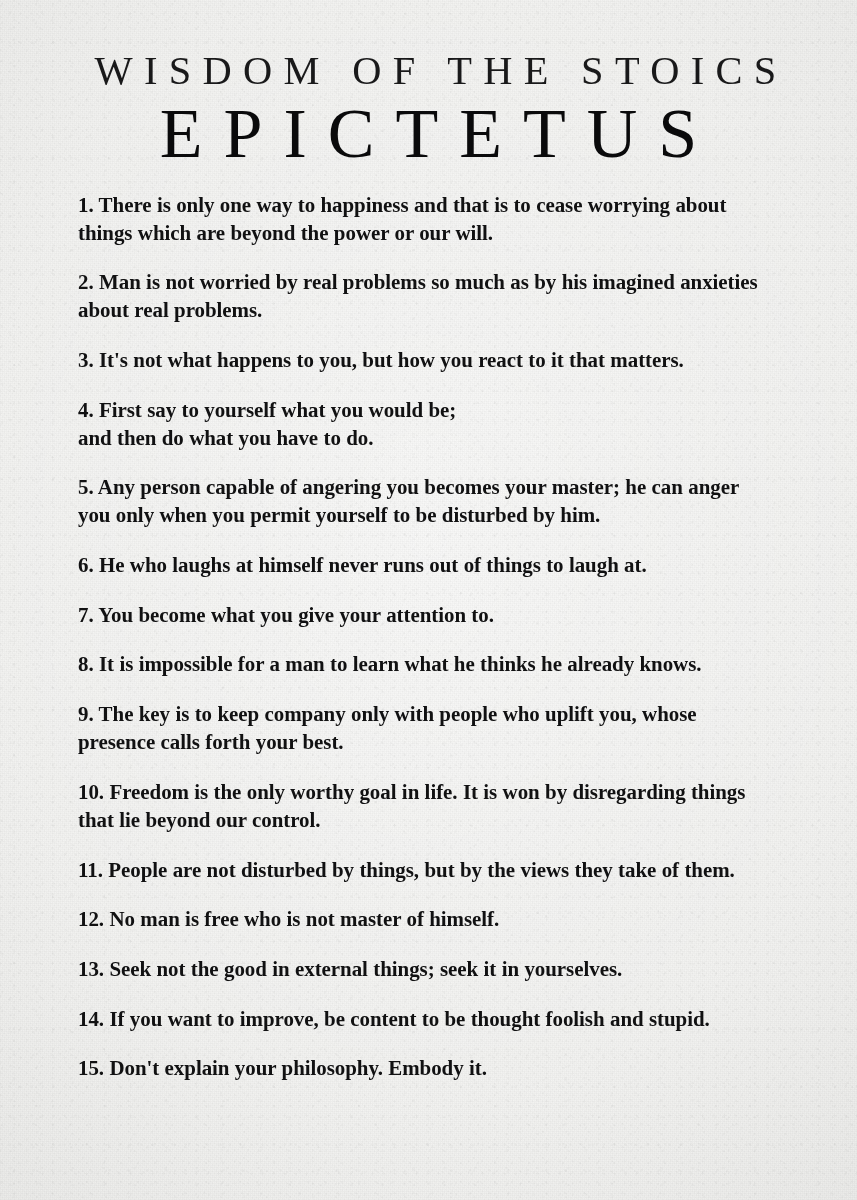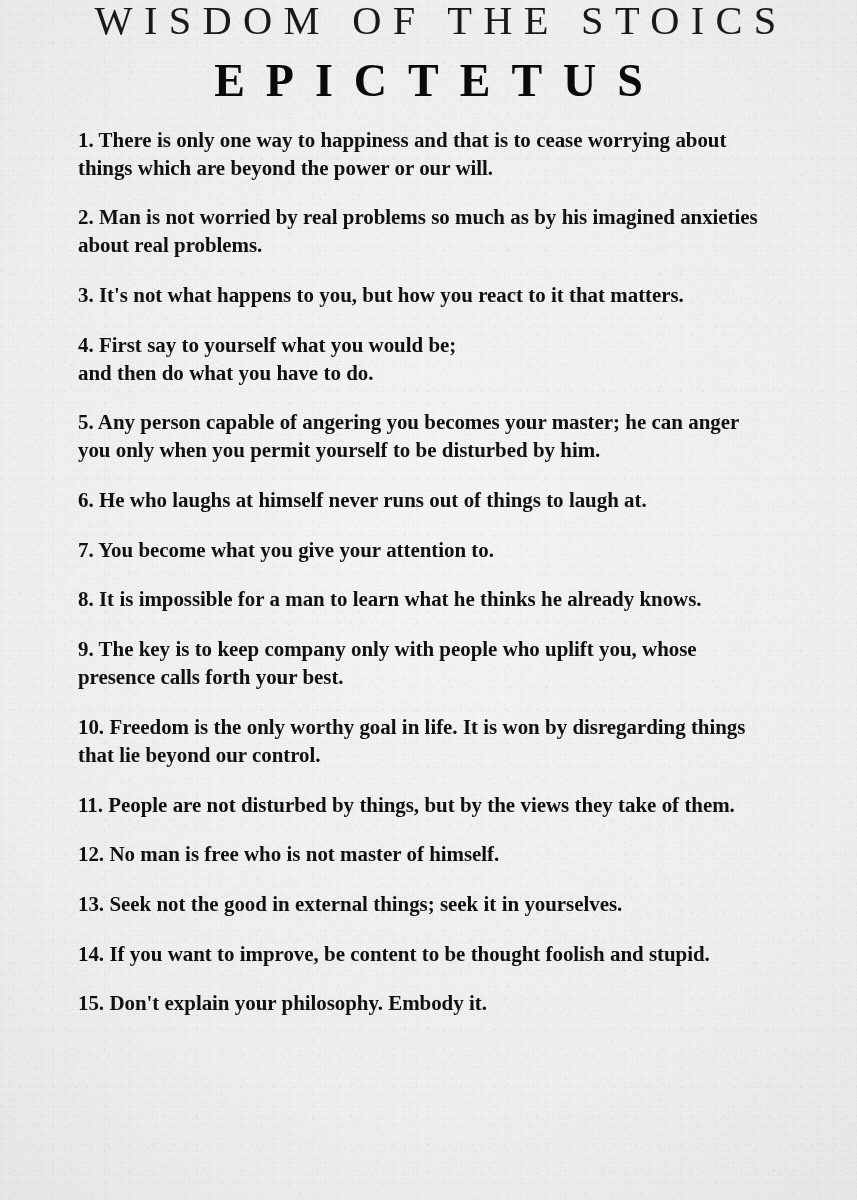--- a/index.html
+++ b/index.html
@@ -60,38 +60,39 @@
   }
 
   .content {
     position: relative;
     z-index: 3;
     padding: 0 78px;
   }
 
   
   .header {
+    padding-top: 50px;
     text-align: center;
   }
   .kicker {
     font-family: "Liberation Serif", "DejaVu Serif", serif;
     font-weight: 400;
     font-size: 41px;
     line-height: 1.0;
     letter-spacing: 11.5px;
     text-indent: 11.5px;
     color: #19191a;
     white-space: nowrap;
     transform: scaleX(0.985);
   }
   .name {
-    margin-top: 17px;
+    margin-top: 8px;
     font-family: "Liberation Serif", "DejaVu Serif", serif;
-    font-weight: 700;
-    font-size: 46px;
+    font-weight: 400;
+    font-size: 70px;
     line-height: 1.0;
     letter-spacing: 21px;
     text-indent: 21px;
     color: #0a0a0b;
     white-space: nowrap;
   }
 
   
   .quotes {
   }

